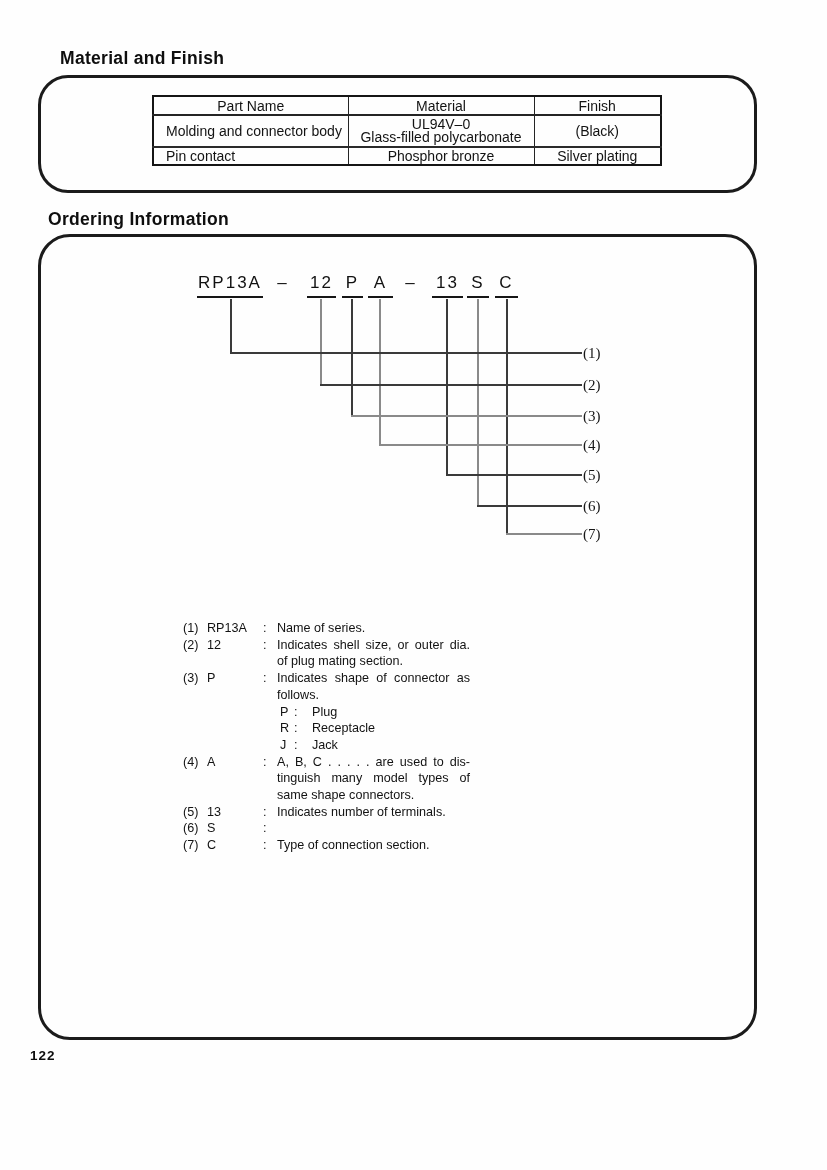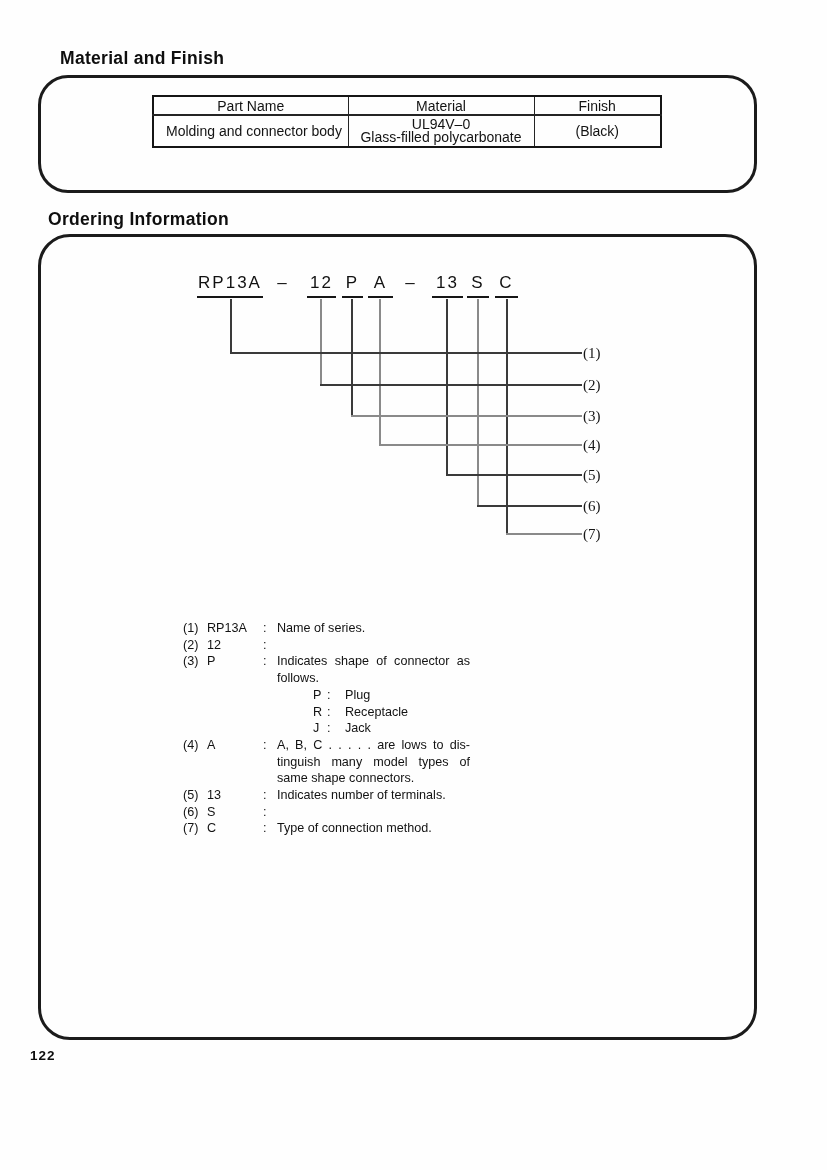--- a/index.html
+++ b/index.html
@@ -66,21 +66,21 @@
   }
 
   
   .legend{
     position:absolute;left:183px;top:620px;width:287px;
     font-size:12.6px;line-height:16.7px;color:#121212;
   }
   .lrow{display:grid;grid-template-columns:24px 56px 14px 193px;}
   .ln,.lc,.ld{white-space:nowrap;}
   .lt .jl{text-align:justify;text-align-last:justify;}
-  .sub{padding-left:3px;margin-left:33px;}
+  .sub{padding-left:3px;}
   .sub .k{display:inline-block;width:14px;}
   .sub .c{display:inline-block;width:18px;}
 
   .pageno{
     position:absolute;left:30px;top:1048px;
     font-weight:bold;font-size:13.5px;letter-spacing:1px;color:#0d0d0d;
   }
 </style>
 </head>
 <body>
@@ -106,20 +106,25 @@
     </thead>
     <tbody>
       <tr class="r1">
         <td class="part">Molding and connector body</td>
         <td class="mat">
           <div class="mat2">UL94V–0</div>
           <div class="mat2">Glass-filled polycarbonate</div>
         </td>
         <td class="fin">(Black)</td>
       </tr>
+      <tr class="r2">
+        <td class="part">Pin contact</td>
+        <td class="mat">Phosphor bronze</td>
+        <td class="fin">Silver plating</td>
+      </tr>
     </tbody>
   </table>
 
   <div class="sec-title t2">Ordering Information</div>
 
   <div class="rbox box2"></div>
 
   <div class="seg u" style="left:197px;width:66px">RP13A</div>
   <div class="seg" style="left:272px;width:22px">–</div>
   <div class="seg u" style="left:307px;width:29px">12</div>
@@ -162,41 +167,45 @@
       <div class="ld">:</div>
       <div class="lt">
         <div>Name of series.</div>
       </div>
     </div>
 
     <div class="lrow">
       <div class="ln">(2)</div>
       <div class="lc">12</div>
       <div class="ld">:</div>
+      <div class="lt">
+        <div class="jl">Indicates shell size, or outer dia.</div>
+        <div>of plug mating section.</div>
+      </div>
     </div>
 
     <div class="lrow">
       <div class="ln">(3)</div>
       <div class="lc">P</div>
       <div class="ld">:</div>
       <div class="lt">
         <div class="jl">Indicates shape of connector as</div>
         <div>follows.</div>
         <div class="sub"><span class="k">P</span><span class="c">:</span><span>Plug</span></div>
         <div class="sub"><span class="k">R</span><span class="c">:</span><span>Receptacle</span></div>
         <div class="sub"><span class="k">J</span><span class="c">:</span><span>Jack</span></div>
       </div>
     </div>
 
     <div class="lrow">
       <div class="ln">(4)</div>
       <div class="lc">A</div>
       <div class="ld">:</div>
       <div class="lt">
-        <div class="jl">A, B, C . . . . .  are lows to dis-</div>
+        <div class="jl">A, B, C . . . . .  are used to dis-</div>
         <div class="jl">tinguish many model types of</div>
         <div>same shape connectors.</div>
       </div>
     </div>
 
     <div class="lrow">
       <div class="ln">(5)</div>
       <div class="lc">13</div>
       <div class="ld">:</div>
       <div class="lt">
@@ -208,21 +217,21 @@
       <div class="ln">(6)</div>
       <div class="lc">S</div>
       <div class="ld">:</div>
     </div>
 
     <div class="lrow">
       <div class="ln">(7)</div>
       <div class="lc">C</div>
       <div class="ld">:</div>
       <div class="lt">
-        <div>Type of connection method.</div>
+        <div>Type of connection section.</div>
       </div>
     </div>
 
   </div>
 
   <div class="pageno">122</div>
 
 </div>
 
 </body></html>

